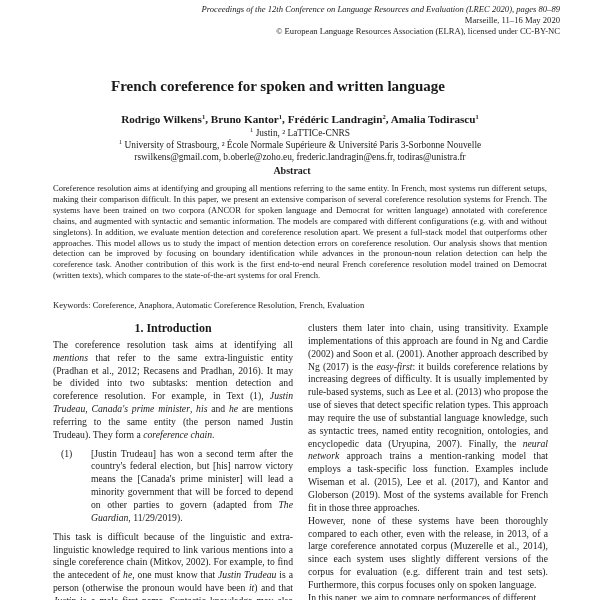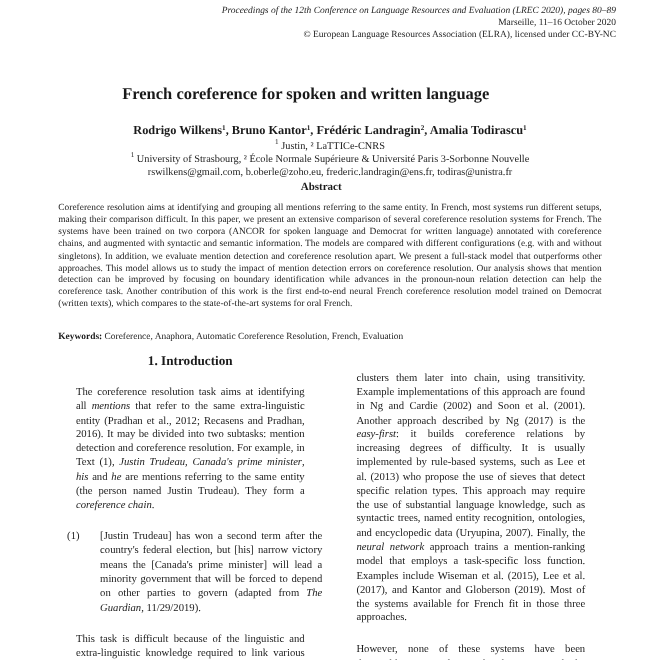--- a/index.html
+++ b/index.html
@@ -31,44 +31,44 @@
     text-align: center; font-weight: bold; font-size: 10px;
   }
   .abstract-body {
     position: absolute; left: 53px; width: 494px; top: 183px;
     font-size: 8.55px; line-height: 10.9px; text-align: justify;
   }
   .keywords {
     position: absolute; left: 53px; width: 494px; top: 300px;
     font-size: 8.55px;
   }
-  .keywords b { font-weight: bold; }
+  .keywords b { font-weight: normal; }
   .col {
     position: absolute; top: 322px; width: 240px;
     font-size: 9.7px; line-height: 12.85px; text-align: justify;
   }
   .col-left { left: 53px; }
   .col-right { left: 308px; }
   .section-title {
     text-align: center; font-weight: bold; font-size: 12px; margin: 0 0 4px 0;
   }
-  .para { margin: 16px; }
+  .para { margin: 0; }
   .example {
     display: flex; margin: 6px 0 6px 0;
   }
   .example .num { width: 30px; flex: none; padding-left: 8px; }
   .example .txt { flex: 1; }
   i { font-style: italic; }
 </style>
 </head>
 <body>
 
 <div class="header-block">
   <div class="italic">Proceedings of the 12th Conference on Language Resources and Evaluation (LREC 2020), pages 80–89</div>
-  <div>Marseille, 11–16 October 2020</div>
+  <div>Marseille, 11–16 May 2020</div>
   <div>© European Language Resources Association (ELRA), licensed under CC-BY-NC</div>
 </div>
 
 <div class="title">French coreference for spoken and written language</div>
 
 <div class="authors">
   <span>Rodrigo Wilkens</span><sup>1</sup>,
   <span>Bruno Kantor</span><sup>1</sup>,
   <span>Frédéric Landragin</span><sup>2</sup>,
   <span>Amalia Todirascu</span><sup>1</sup>

